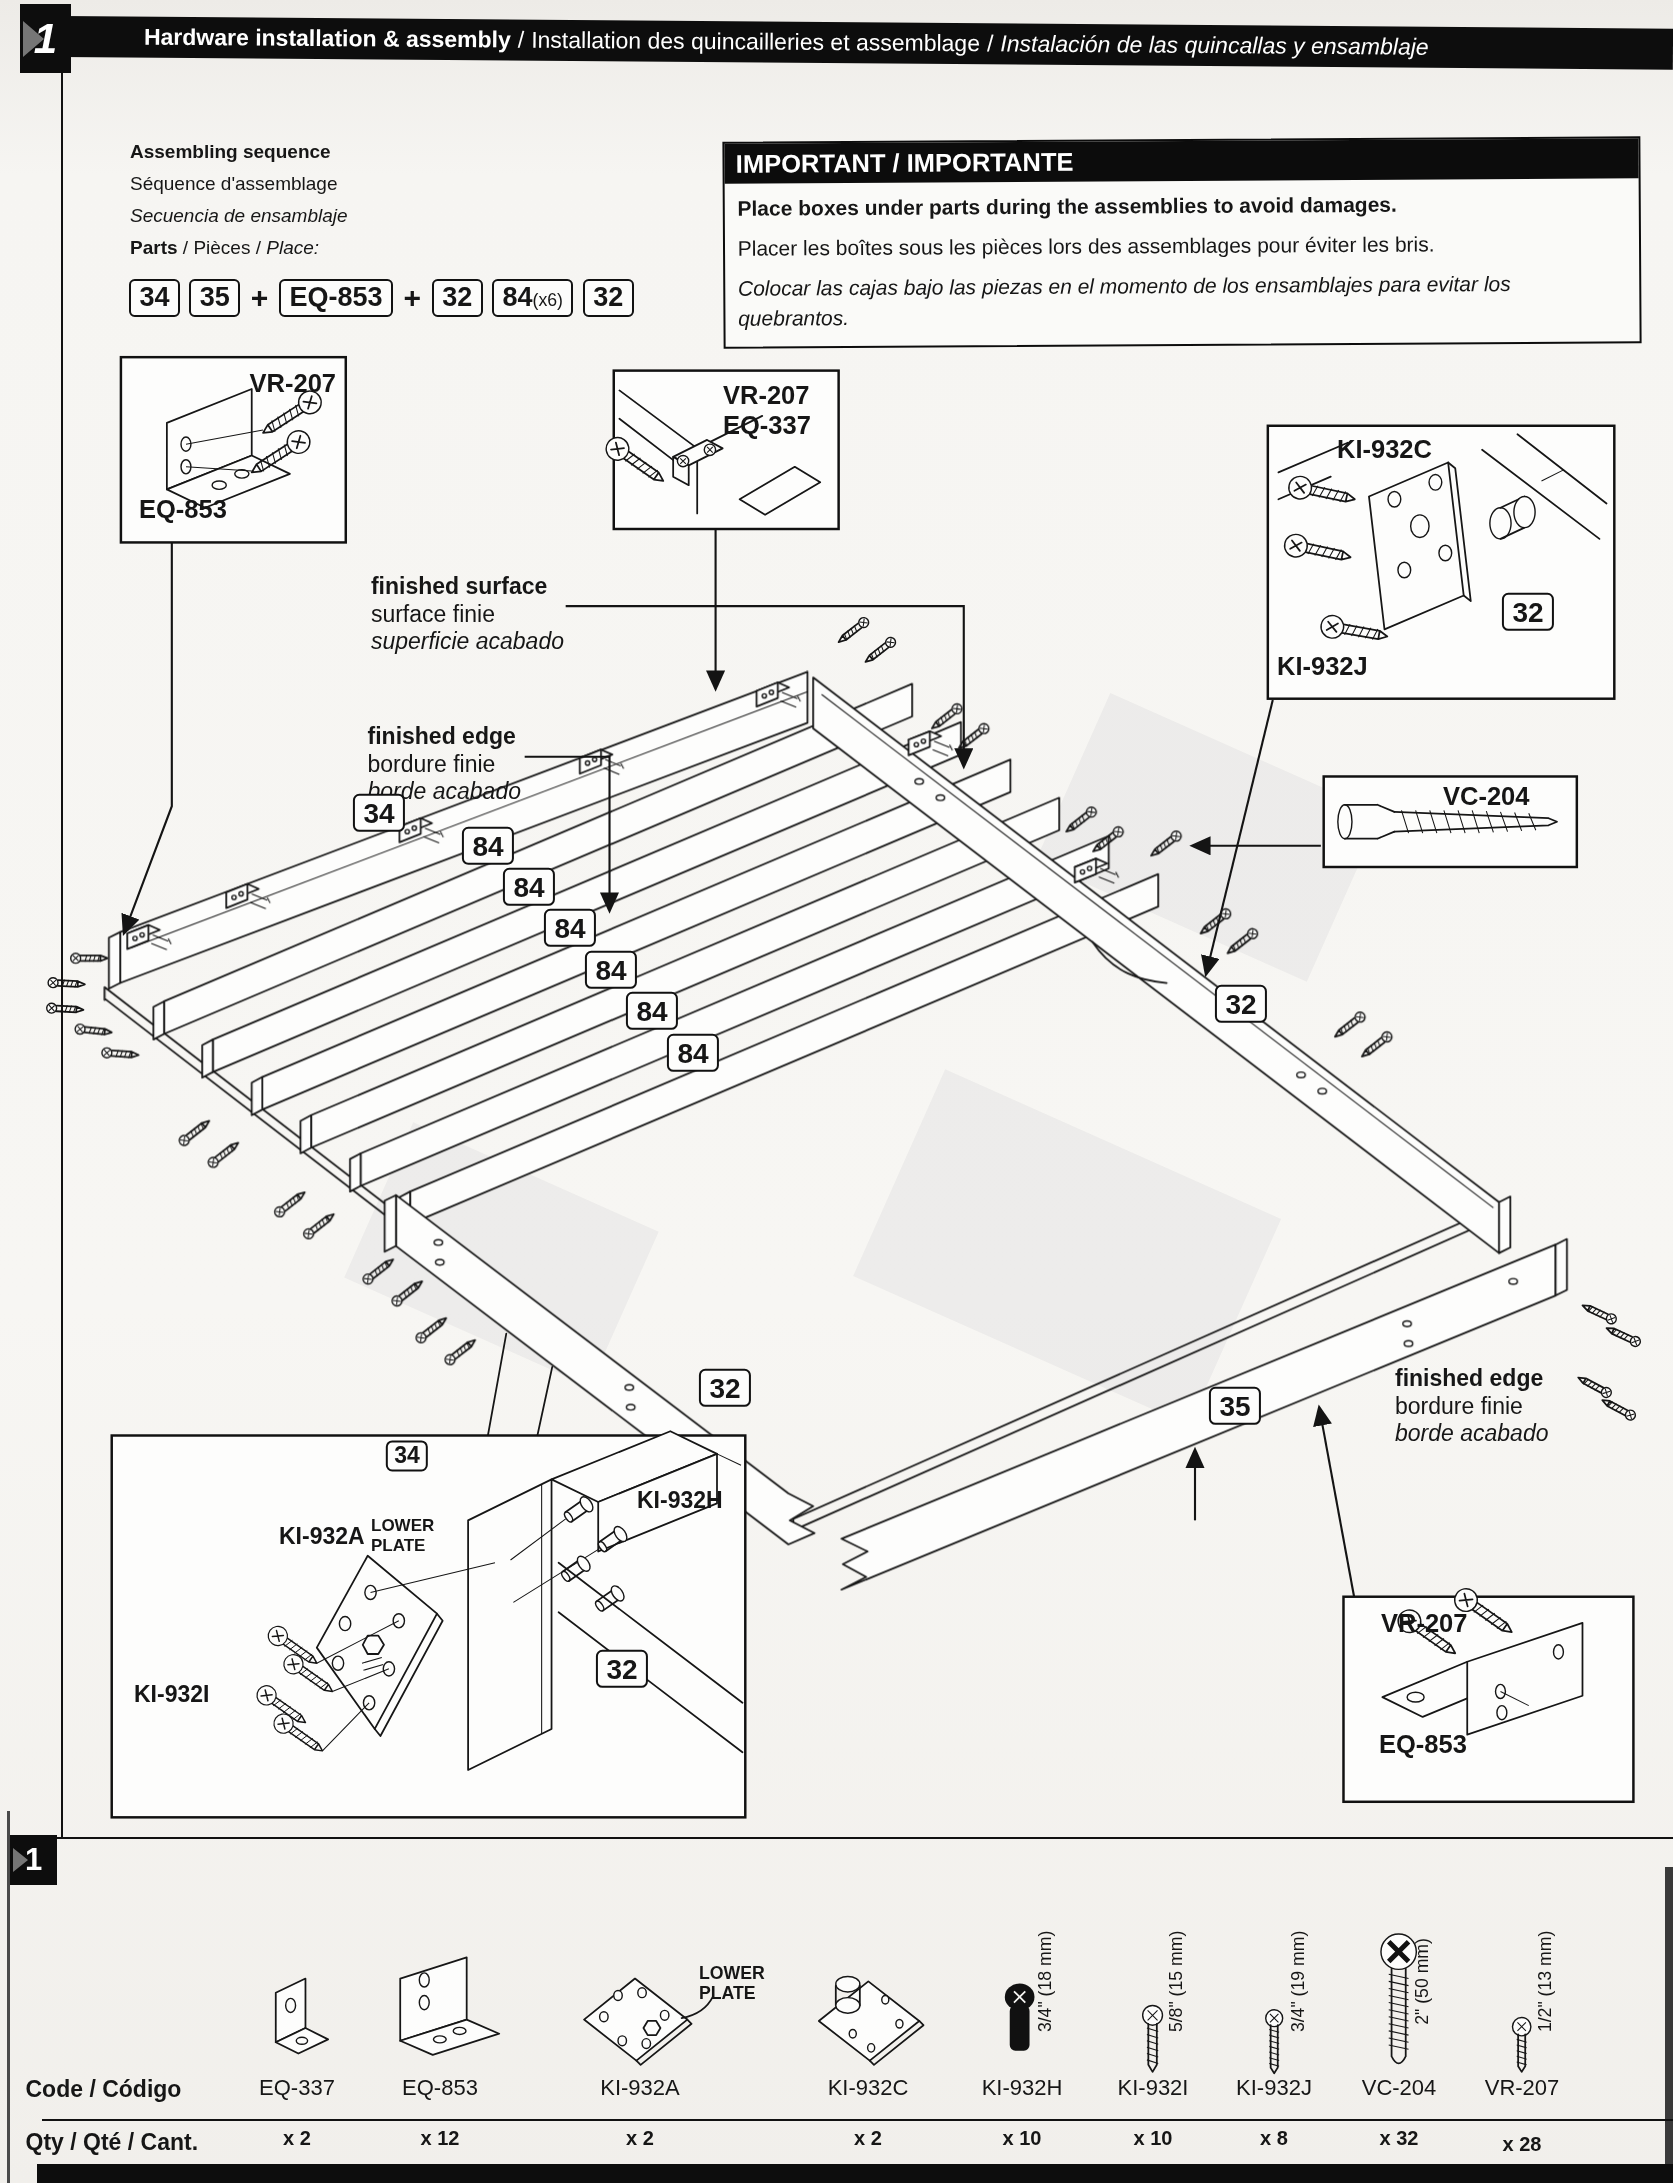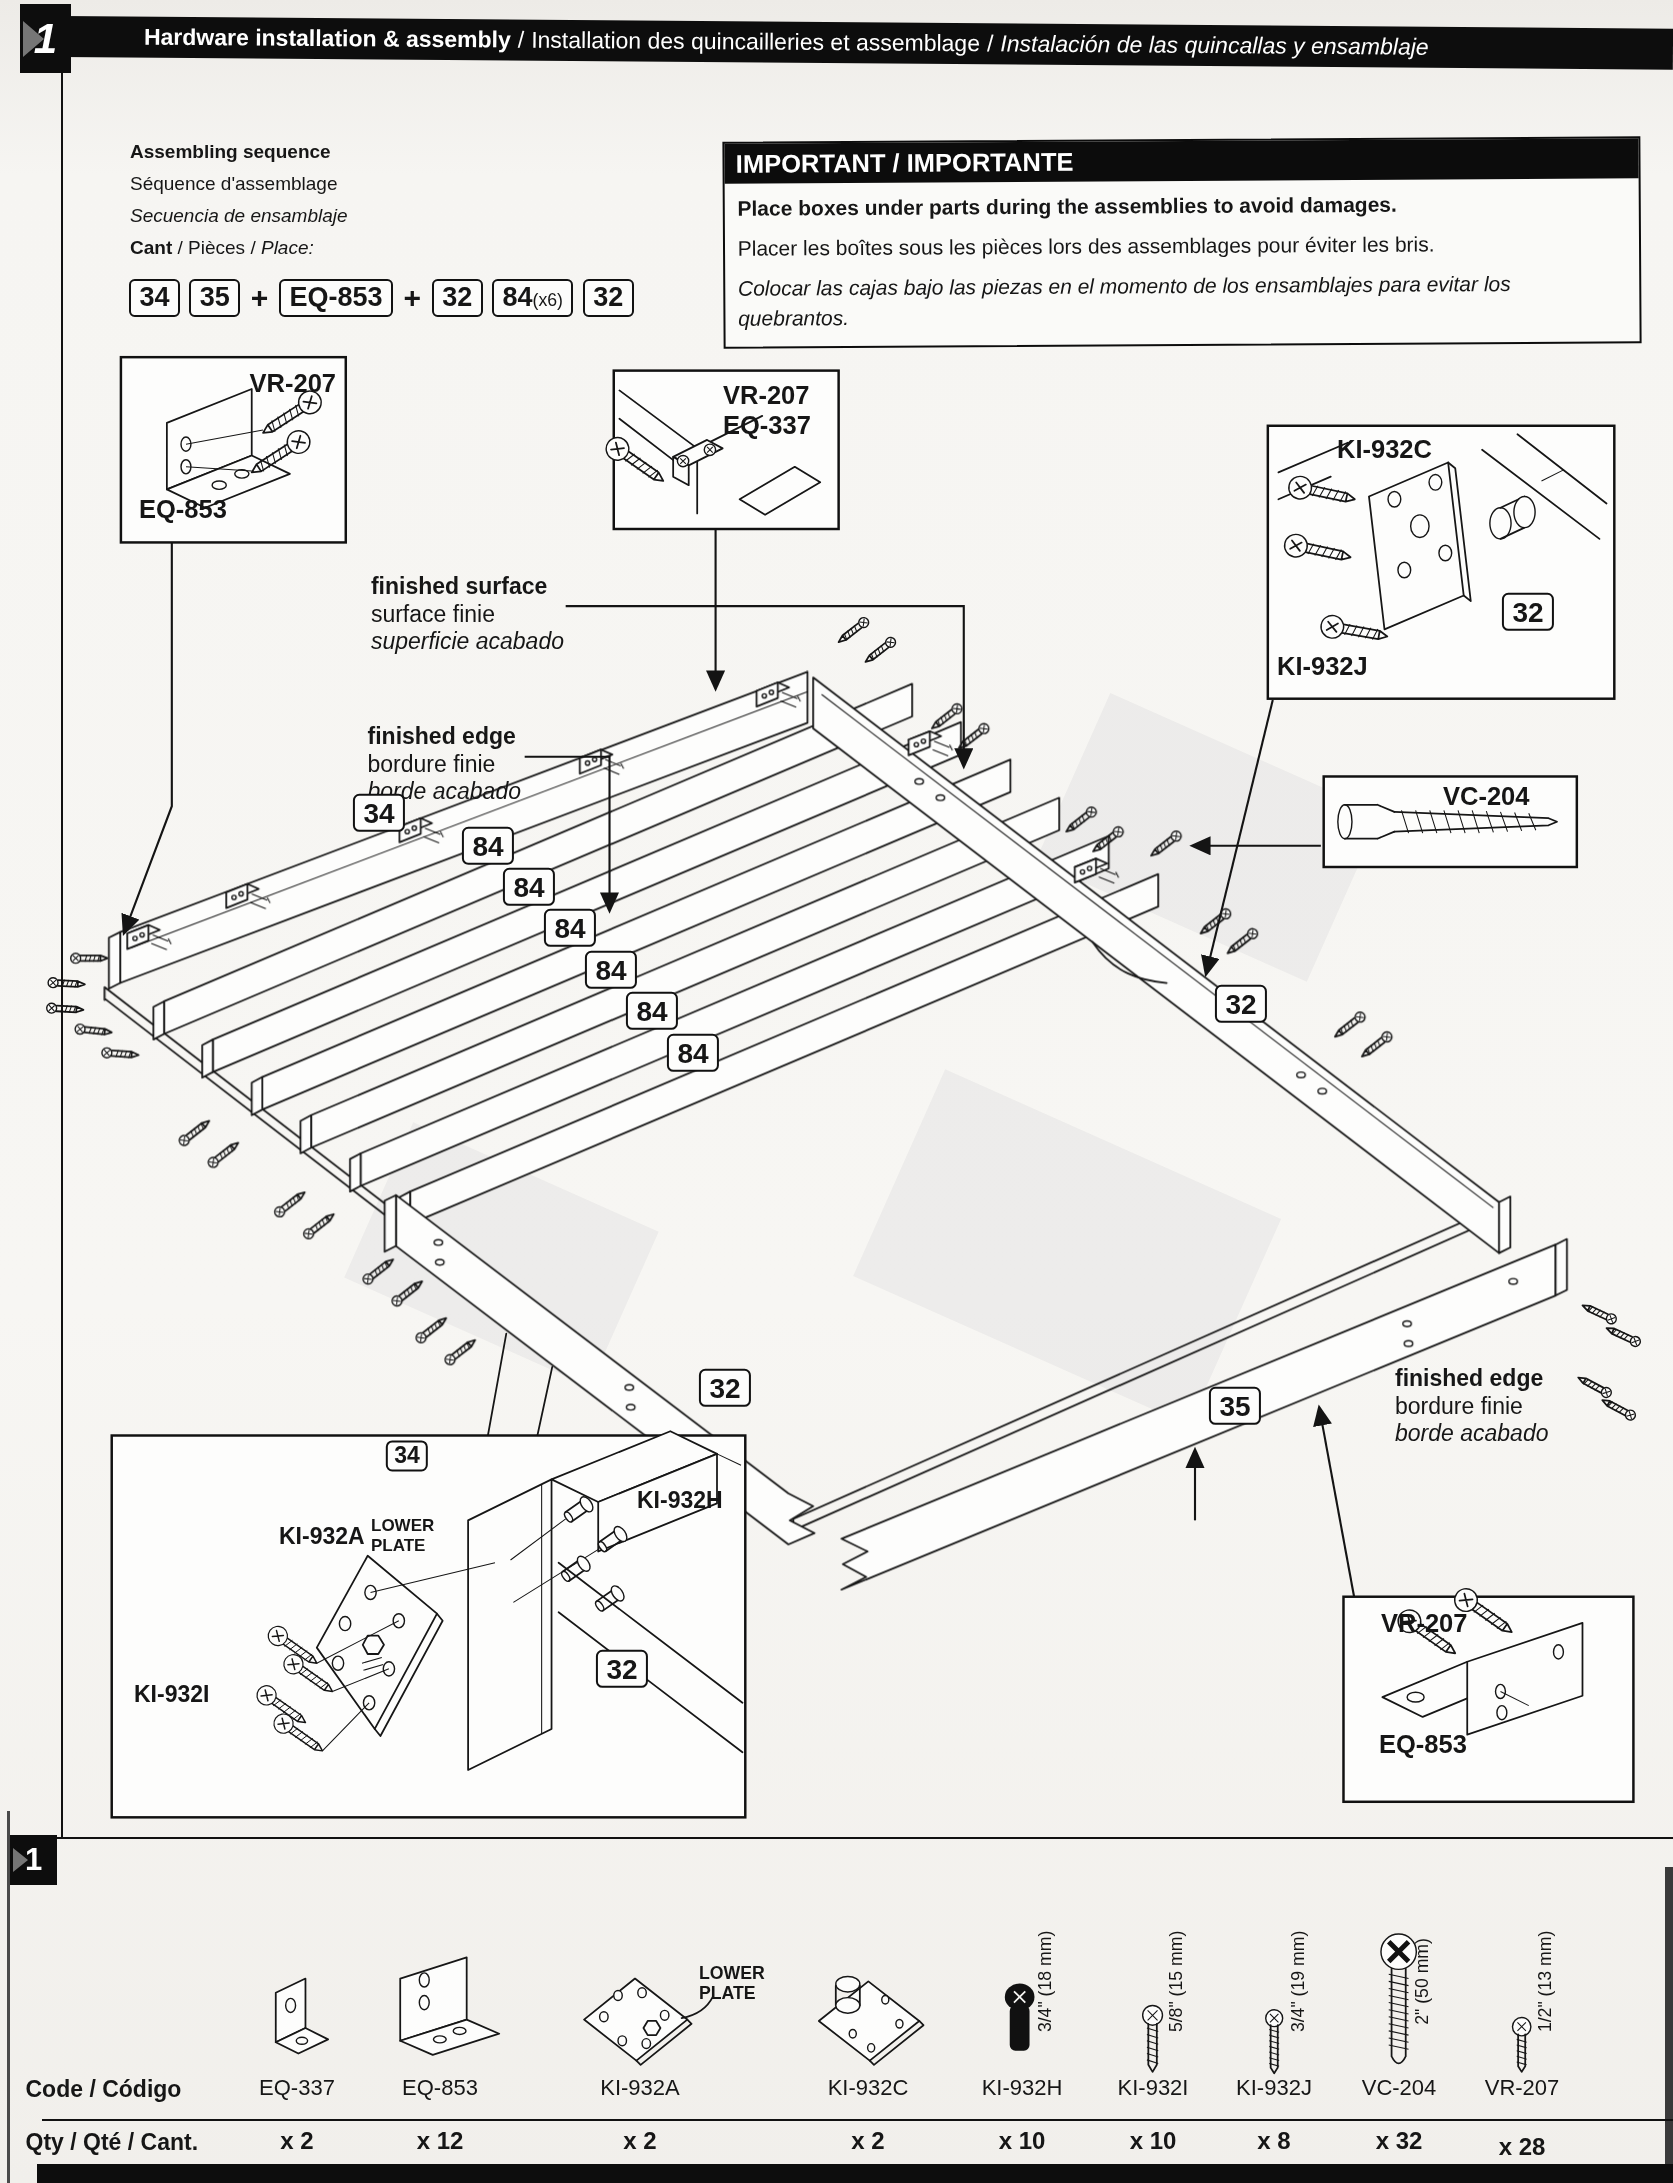--- a/index.html
+++ b/index.html
@@ -51,21 +51,21 @@
   .ann.right{text-align:left;}
   .co-label{font-weight:bold;font-size:25.5px;line-height:30px;white-space:nowrap;}
   .num-lbl{position:absolute;transform:translate(-50%,-50%);border:2.5px solid #111;
            border-radius:6.4px;background:#fdfdfc;font-weight:bold;font-size:28px;
            padding:0.7px 8.5px;line-height:1.18;}
   .num-lbl.small{font-size:23px;border-width:2.1px;padding:0 6.4px;}
   .inset-note{font-weight:bold;font-size:17px;line-height:20px;}
   
   .tbl-head{font-weight:bold;font-size:23px;white-space:nowrap;}
   .code-label{position:absolute;transform:translateX(-50%);font-size:22px;white-space:nowrap;}
-  .qty-label{position:absolute;transform:translateX(-50%);font-size:24px;font-weight:bold;white-space:nowrap;}
+  .qty-label{position:absolute;transform:translateX(-50%);font-size:20px;font-weight:bold;white-space:nowrap;}
   svg{position:absolute;left:0;top:0;}
   svg .ln{fill:none;stroke:#161616;stroke-width:2.5;stroke-linejoin:round;stroke-linecap:round;}
   svg .ln-thin{fill:none;stroke:#161616;stroke-width:1.5;}
   svg .wh{fill:#fdfdfc;stroke:#161616;stroke-width:2.5;stroke-linejoin:round;}
   svg .wh3{fill:#fdfdfc;stroke:#111;stroke-width:3.5;}
   svg .hole{fill:#fdfdfc;stroke:#161616;stroke-width:2;}
   svg .ldr{fill:none;stroke:#141414;stroke-width:3;}
 </style>
 </head>
 <body>
@@ -408,21 +408,21 @@
 <div id="tab-bottom" class="abs num-tab">
   <span class="tri" style="border-top-width:12.7px;border-bottom-width:12.7px;border-left-width:15.6px;"></span>
   <span style="position:relative;">1</span>
 </div>
 
 <div class="abs asm">
   <div class="l1">Assembling sequence</div>
   <div class="l2">Séquence d'assemblage</div>
   <div class="l3">Secuencia de ensamblaje</div>
   <div class="l4">
-    <b>Cant</b><span> / </span><span>Pièces</span><span> / </span><i>Place:</i>
+    <b>Parts</b><span> / </span><span>Pièces</span><span> / </span><i>Place:</i>
   </div>
 </div>
 <div id="seq-row" class="abs seq-row">
     <div class="seq-box">34</div>
     <div class="seq-box">35</div>
     <div class="seq-plus">+</div>
     <div class="seq-box">EQ-853</div>
     <div class="seq-plus">+</div>
     <div class="seq-box">32</div>
     <div class="seq-box">84<span class="sfx">(x6)</span></div>

